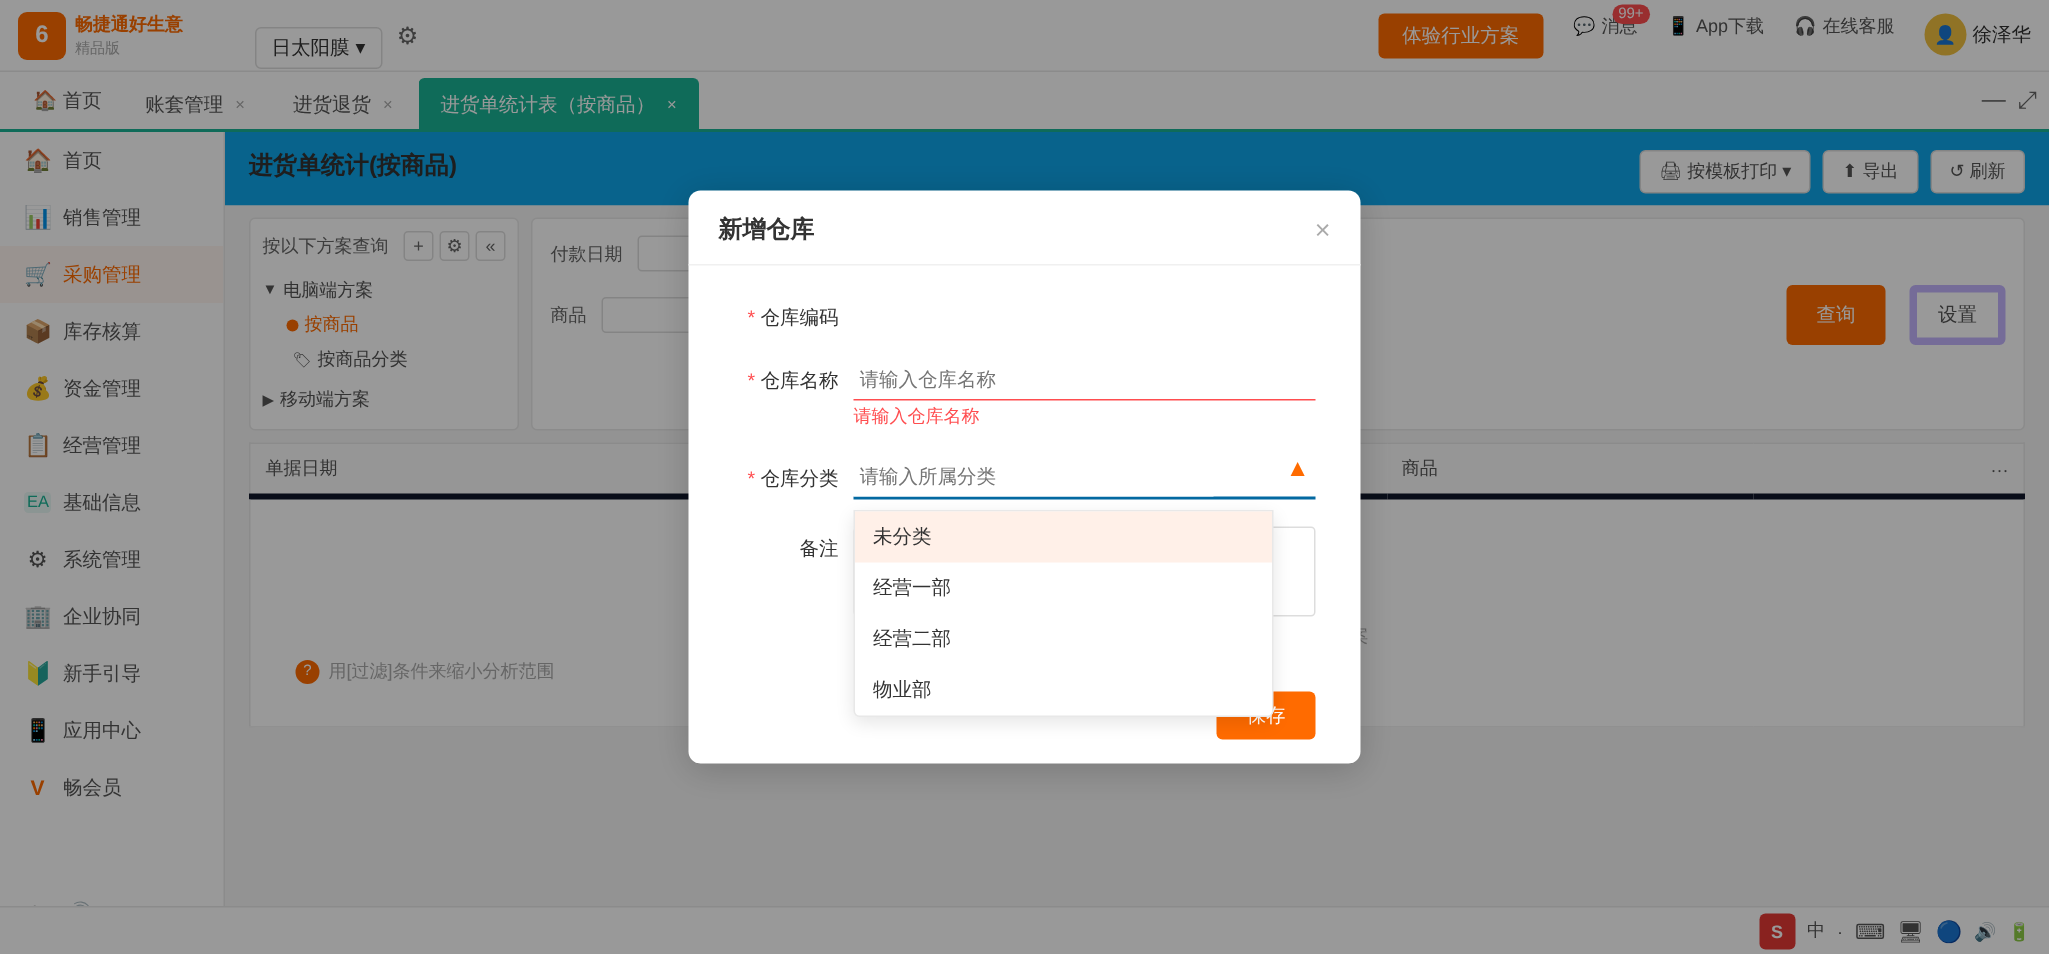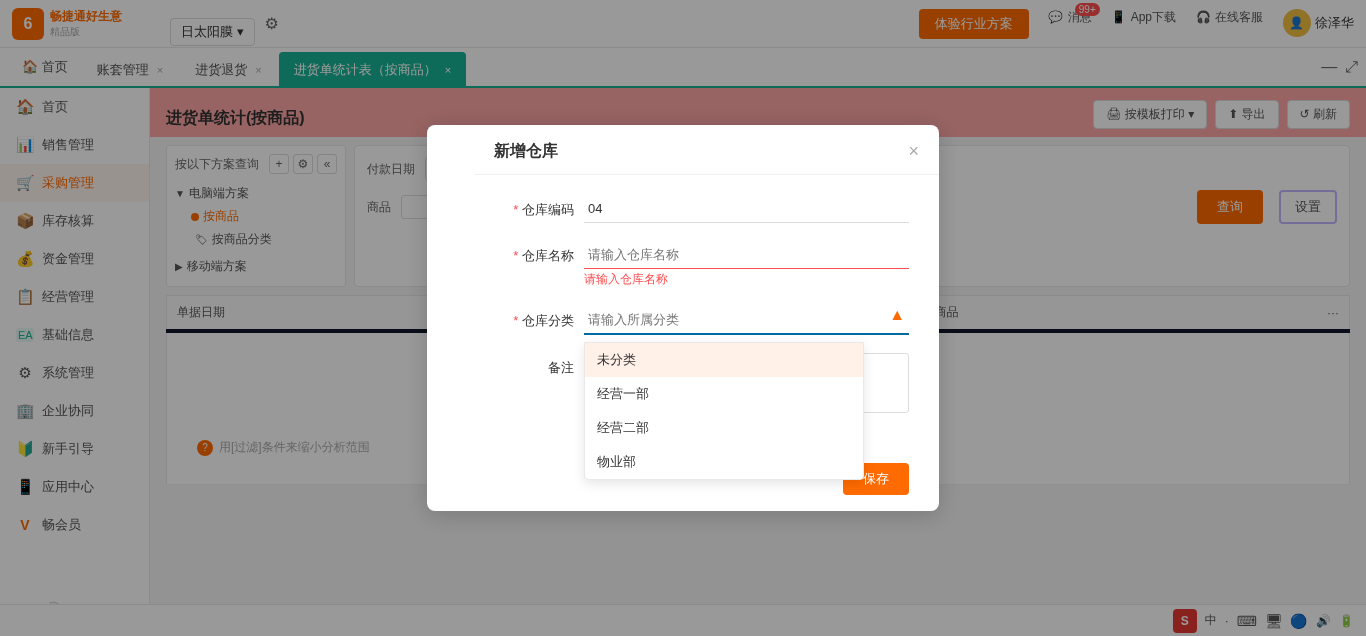--- a/index.html
+++ b/index.html
@@ -103,23 +103,23 @@
     .sidebar-item .s-icon { width: 18px; text-align: center; font-size: 15px; }
 
     
     .content-area {
       flex: 1;
       background: #f5f5f5;
       overflow: hidden;
       position: relative;
     }
     .page-title-bar {
-      background: #fca5a5;
+      background: #0ea5e9;
       padding: 12px 16px 8px;
-      display: flex; align-items: flex-end; justify-content: space-between;
+      display: flex; align-items: flex-start; justify-content: space-between;
     }
     .page-title { font-size: 16px; font-weight: 600; color: #333; }
     .title-actions { display: flex; gap: 8px; align-items: center; }
     .btn-print { border: 1px solid #ddd; background: #fff; color: #555; padding: 5px 12px; border-radius: 4px; cursor: pointer; font-size: 12px; }
     .btn-export { border: 1px solid #ddd; background: #fff; color: #555; padding: 5px 12px; border-radius: 4px; cursor: pointer; font-size: 12px; }
     .btn-refresh { border: 1px solid #ddd; background: #fff; color: #555; padding: 5px 12px; border-radius: 4px; cursor: pointer; font-size: 12px; }
 
     
     .query-section {
       display: flex;
@@ -165,21 +165,21 @@
     .filter-select {
       border: 1px solid #ddd; border-radius: 3px; padding: 4px 8px;
       font-size: 12px; color: #333; background: #fff; width: 120px;
     }
     .filter-dots { color: #aaa; cursor: pointer; }
     .btn-query {
       background: #ff6b00; color: #fff; border: none; border-radius: 4px;
       padding: 6px 20px; cursor: pointer; font-size: 13px; margin-left: auto;
     }
     .btn-settings {
-      border: 2px solid #c4b5fd; background: #fff; color: #555; border-radius: 4px;
+      border: 5px solid #c4b5fd; background: #fff; color: #555; border-radius: 4px;
       padding: 6px 14px; cursor: pointer; font-size: 13px; margin-left: 8px;
     }
 
     
     .table-area {
       padding: 0 16px 8px;
       background: #f5f5f5;
     }
     .data-table {
       width: 100%; border-collapse: collapse; background: #fff;
@@ -203,26 +203,25 @@
       position: fixed; top: 0; left: 0; right: 0; bottom: 0;
       background: rgba(0,0,0,0.4);
       z-index: 100;
       display: flex; align-items: center; justify-content: center;
     }
 
     
     .dialog {
       background: #fff;
       border-radius: 8px;
-      width: 512px;
+      width: 448px;
       box-shadow: 0 4px 24px rgba(0,0,0,0.18);
       position: relative;
       z-index: 200;
       overflow: visible;
-      padding-left: 47px;
     }
     .dialog-header {
       padding: 16px 20px 12px;
       display: flex; align-items: center; justify-content: space-between;
       border-bottom: 1px solid #f0f0f0;
     }
     .dialog-title { font-size: 16px; font-weight: 600; color: #333; }
     .dialog-close { cursor: pointer; color: #aaa; font-size: 18px; background: none; border: none; }
     .dialog-body { padding: 20px 30px; }
     .form-row {
@@ -528,21 +527,20 @@
       <span class="dialog-title">新增仓库</span>
       <button class="dialog-close">×</button>
     </div>
     <div class="dialog-body">
 
       <div class="form-row">
         <span class="form-label">
           <span style="color:#ff4d4f;">*</span>
           <span>仓库编码</span>
         </span>
-        <input class="form-input" type="text" value="04" style="">
       </div>
 
       <div class="form-row">
         <span class="form-label">
           <span style="color:#ff4d4f;">*</span>
           <span>仓库名称</span>
         </span>
         <div class="form-field-wrap">
           <input class="form-input error" type="text" placeholder="请输入仓库名称" style="">
           <span class="error-msg">请输入仓库名称</span>

